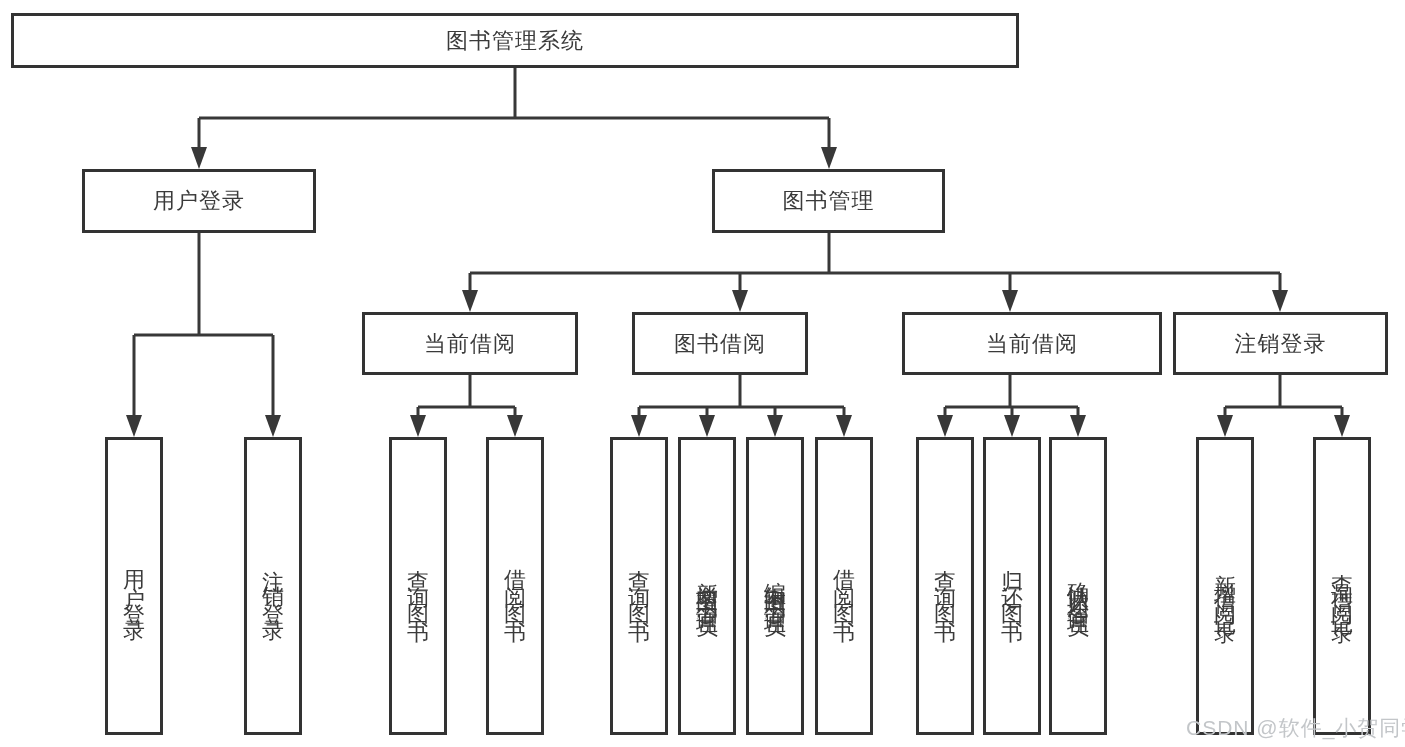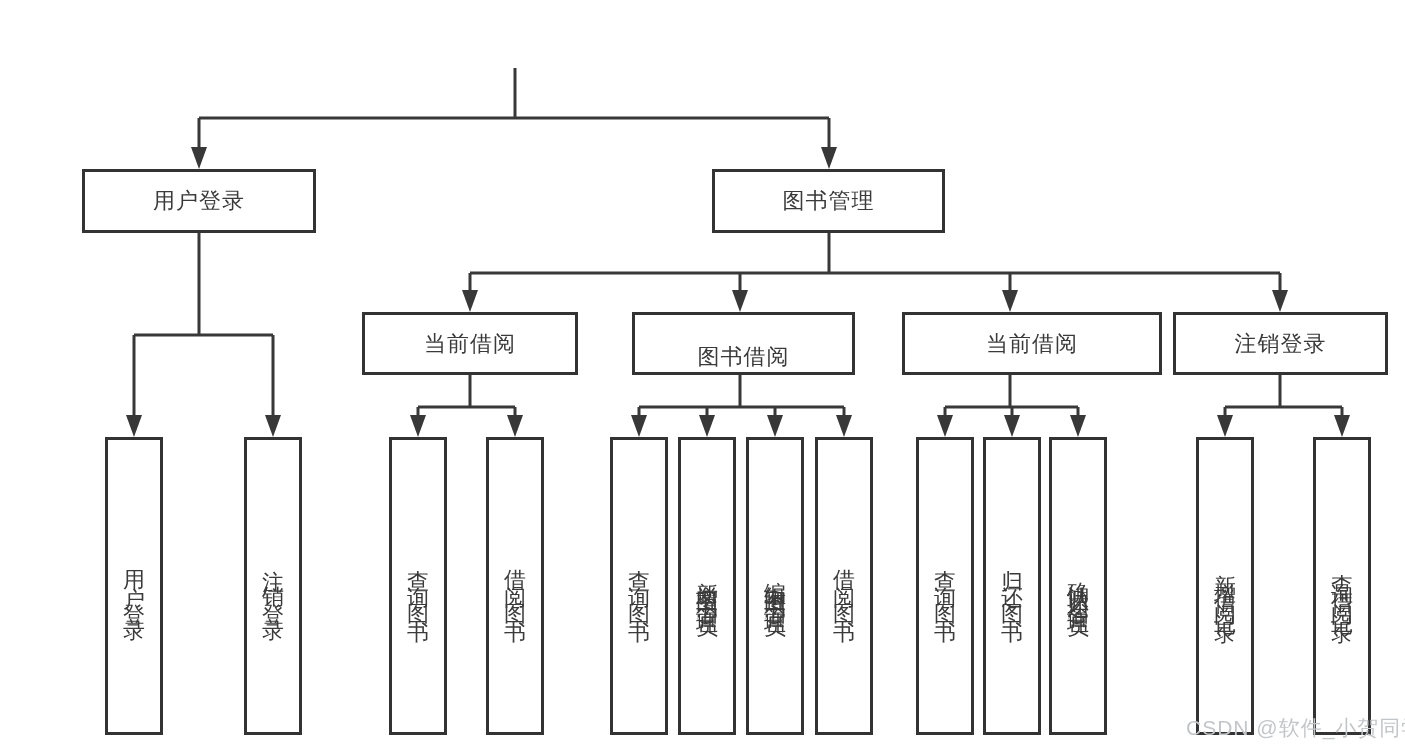--- a/index.html
+++ b/index.html
@@ -15,21 +15,21 @@
   }
   .node .h-label{font-size:22px;letter-spacing:1px;white-space:nowrap;}
   .leaf .v-label{
     writing-mode:vertical-rl;text-orientation:mixed;
     font-size:22px;line-height:1;white-space:nowrap;
   }
   #box-root{left:11px;top:13px;width:1008px;height:55px;}
   #box-user-login{left:82px;top:169px;width:234px;height:64px;}
   #box-book-management{left:712px;top:169px;width:233px;height:64px;}
   #box-new-book-recommend{left:362px;top:312px;width:216px;height:63px;}
-  #box-book-borrow{left:632px;top:312px;width:223px;height:63px;align-items:flex-end;}
+  #box-book-borrow{left:632px;top:312px;width:176px;height:63px;}
   #box-current-borrow{left:902px;top:312px;width:260px;height:63px;}
   #box-borrow-records{left:1173px;top:312px;width:215px;height:63px;}
   .leaf{top:437px;width:58px;height:298px;}
   #leaf-user-login{left:105px;}
   #leaf-logout{left:244px;}
   #leaf-nb-query{left:389px;}
   #leaf-nb-borrow{left:486px;}
   #leaf-bb-query{left:610px;}
   #leaf-bb-add{left:678px;}
   #leaf-bb-edit{left:746px;}
@@ -82,20 +82,23 @@
       <polygon points="767,415 783,415 775,437"></polygon>
       <polygon points="836,415 852,415 844,437"></polygon>
       <polygon points="937,415 953,415 945,437"></polygon>
       <polygon points="1004,415 1020,415 1012,437"></polygon>
       <polygon points="1070,415 1086,415 1078,437"></polygon>
       <polygon points="1217,415 1233,415 1225,437"></polygon>
       <polygon points="1334,415 1350,415 1342,437"></polygon>
     </g>
   </svg>
 
+  <div class="node" id="box-root">
+    <span class="h-label">图书管理系统</span>
+  </div>
 
   <div class="node" id="box-user-login">
     <span class="h-label">用户登录</span>
   </div>
   <div class="node" id="box-book-management">
     <span class="h-label">图书管理</span>
   </div>
 
   <div class="node" id="box-new-book-recommend">
     <span class="h-label">当前借阅</span>

